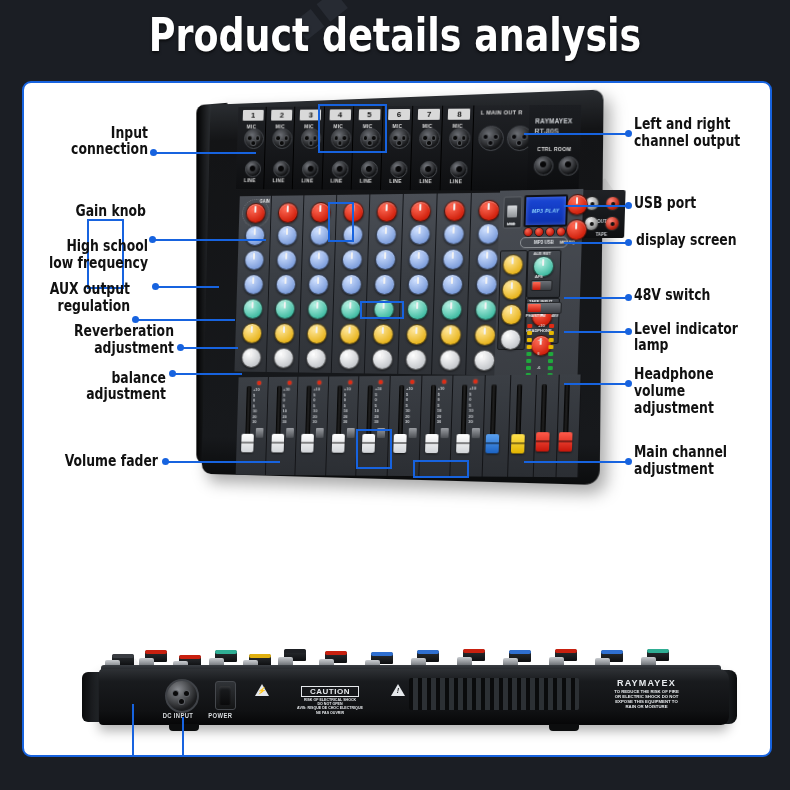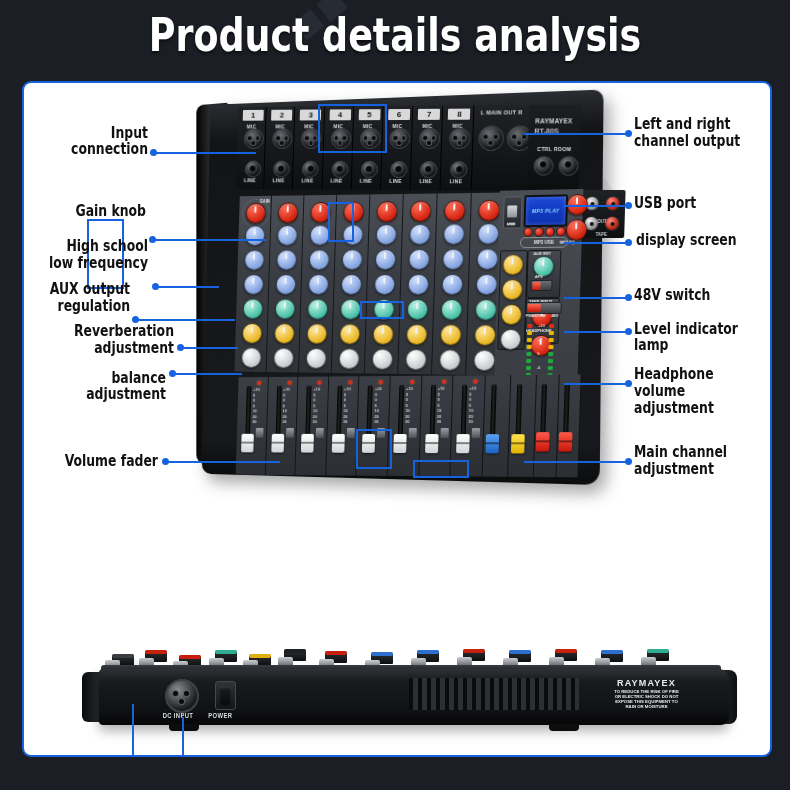--- a/index.html
+++ b/index.html
@@ -805,20 +805,33 @@
         <s class="b"></s>
         <s class="c"></s>
     </div>
     <div class="rlab" style="left:82px;top:76px">DC INPUT</div>
 
     <div class="rocker">
         <b></b>
       </div>
     <div class="rlab" style="left:128px;top:76px">POWER</div>
 
+    <div class="caution">
+      <div class="tri" style="left:-12px;top:4px">
+          <i>⚡</i>
+        </div>
+      <div class="tri" style="right:-12px;top:4px">
+          <i>!</i>
+        </div>
+      <span class="ct">CAUTION</span>
+      <span class="cs">RISK OF ELECTRICAL SHOCK</span>
+      <span class="cs">DO NOT OPEN</span>
+      <span class="cs">AVIS: RISQUE DE CHOC ELECTRIQUE</span>
+      <span class="cs">NE PAS OUVRIR</span>
+    </div>
 
     <div class="vents"></div>
 
     <div class="warn">
       <div class="wt">RAYMAYEX</div>
       <span class="ws">TO REDUCE THE RISK OF FIRE</span>
       <span class="ws">OR ELECTRIC SHOCK DO NOT</span>
       <span class="ws">EXPOSE THIS EQUIPMENT TO</span>
       <span class="ws">RAIN OR MOISTURE</span>
     </div>

